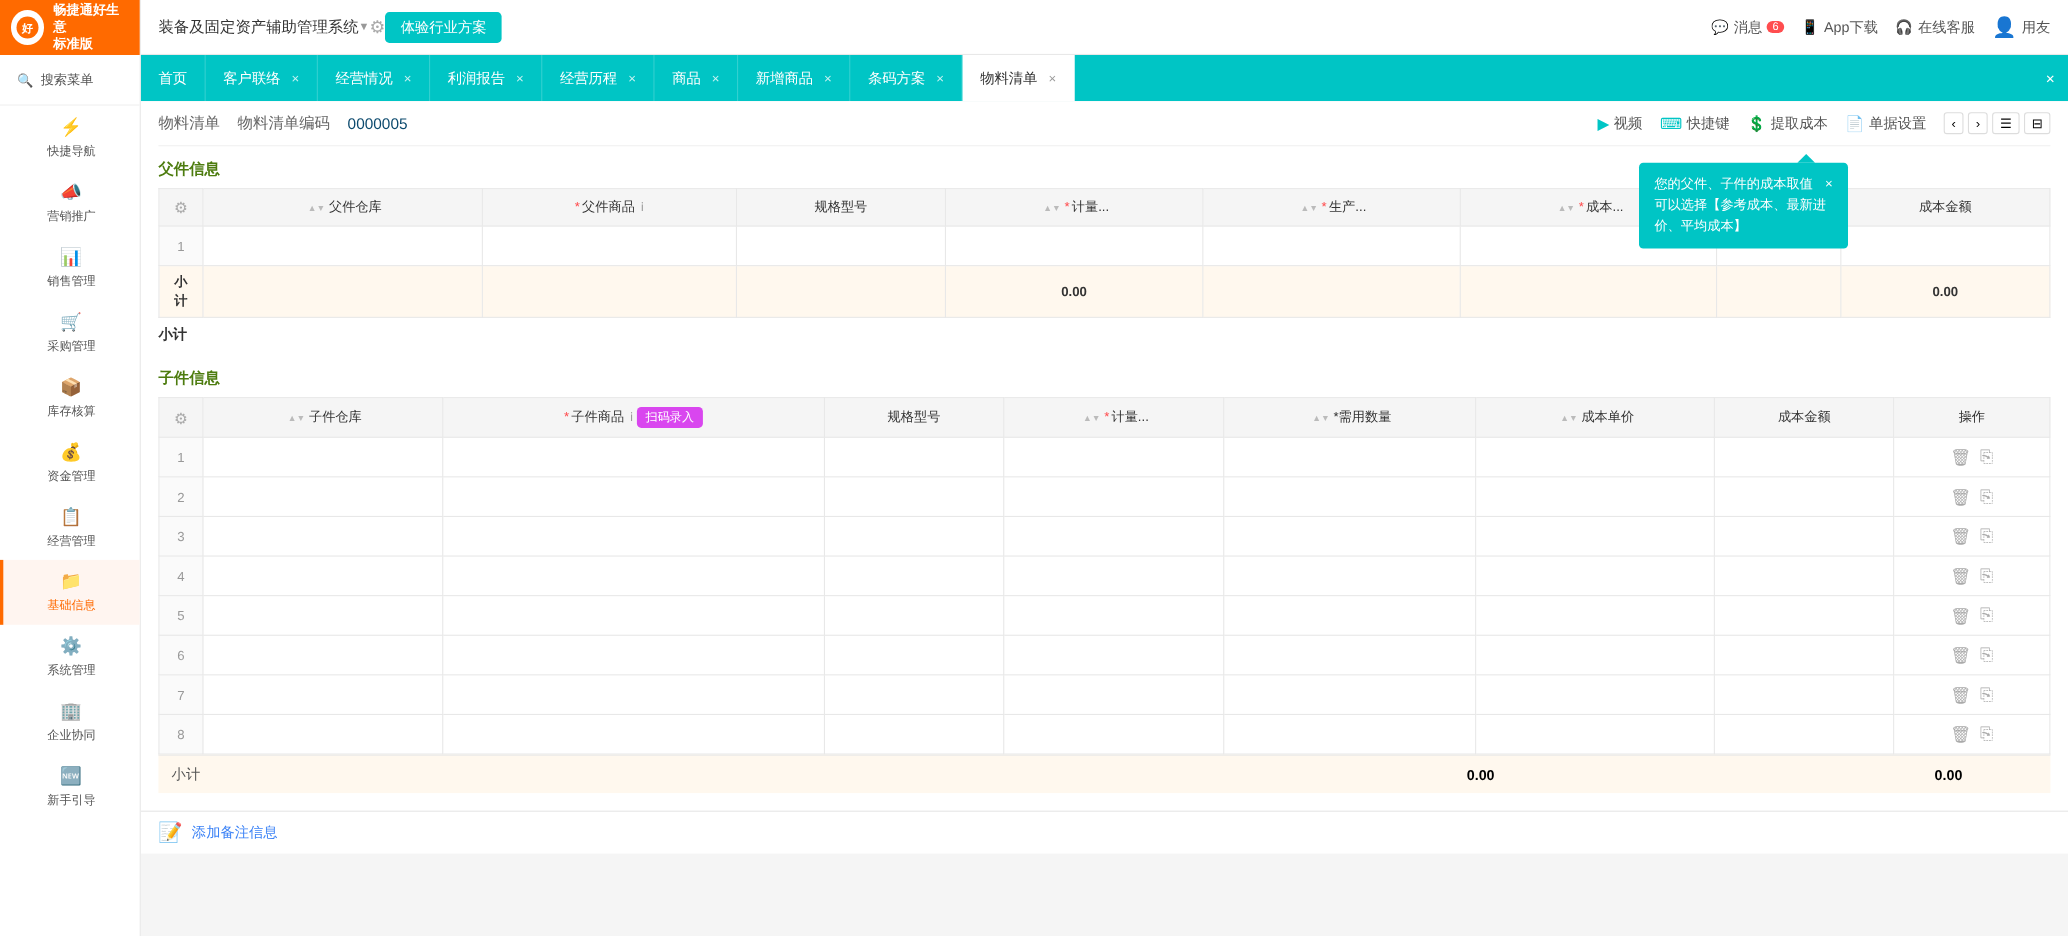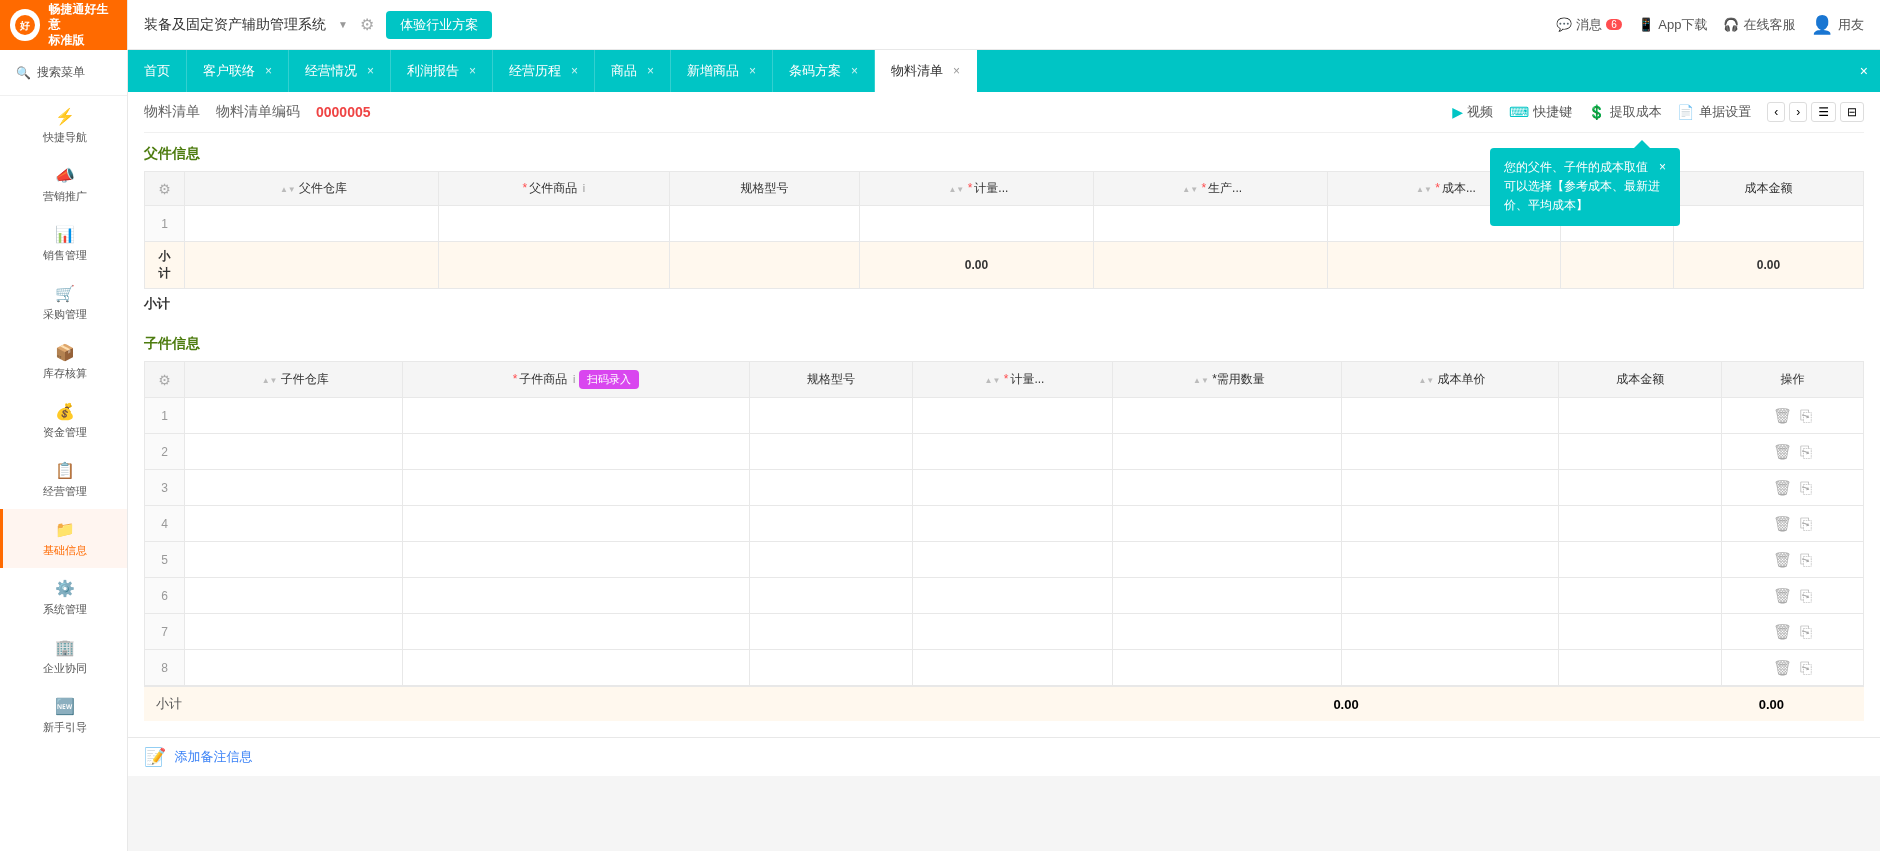--- a/index.html
+++ b/index.html
@@ -89,21 +89,20 @@
       display: flex;
       align-items: center;
       padding: 0 16px;
       height: 50px;
       border-bottom: 1px solid #e8e8e8;
       justify-content: space-between;
     }
     .topbar-left {
       display: flex;
       align-items: center;
-      gap: 12px;
     }
     .system-title { font-size: 14px; color: #333; font-weight: 500; }
     .topbar-right {
       display: flex;
       align-items: center;
       gap: 16px;
       font-size: 13px;
       color: #555;
     }
     .topbar-right-item {
@@ -185,21 +184,21 @@
       border-bottom: 1px solid #f0f0f0;
       gap: 0;
       justify-content: space-between;
     }
     .sub-header-left {
       display: flex;
       align-items: center;
       gap: 16px;
     }
     .sub-title { font-size: 14px; color: #666; }
-    .sub-code { font-size: 14px; color: #ef4444; font-weight: bold; }
+    .sub-code { font-size: 14px; color: #0c4a6e; font-weight: normal; }
     .sub-header-right {
       display: flex;
       align-items: center;
       gap: 16px;
       font-size: 13px;
       color: #555;
     }
     .sub-header-right-item {
       display: flex;
       align-items: center;

